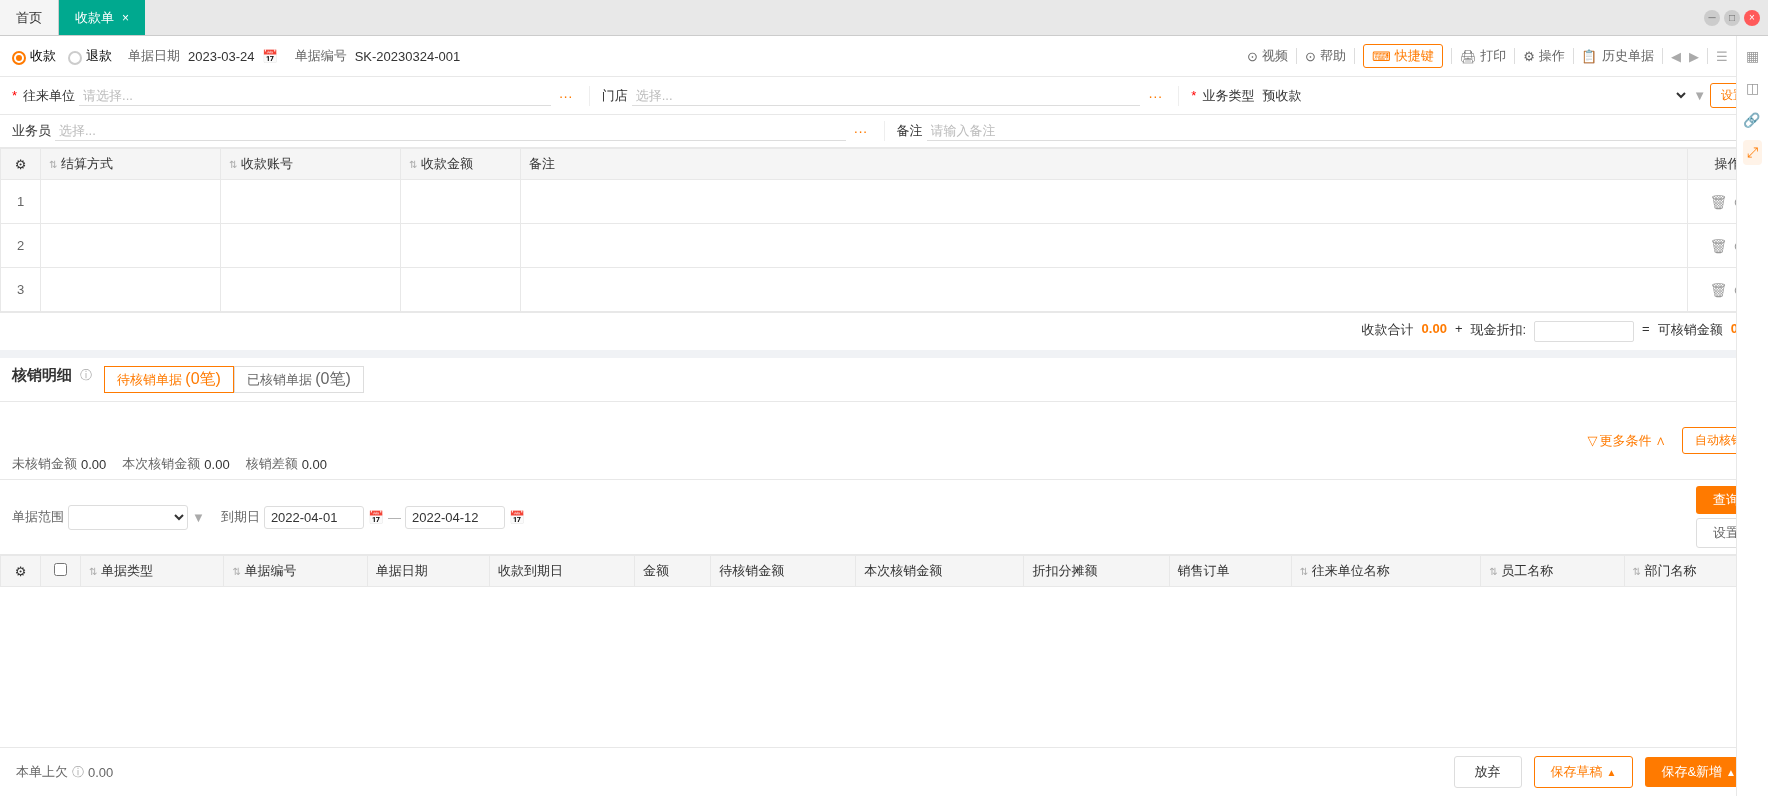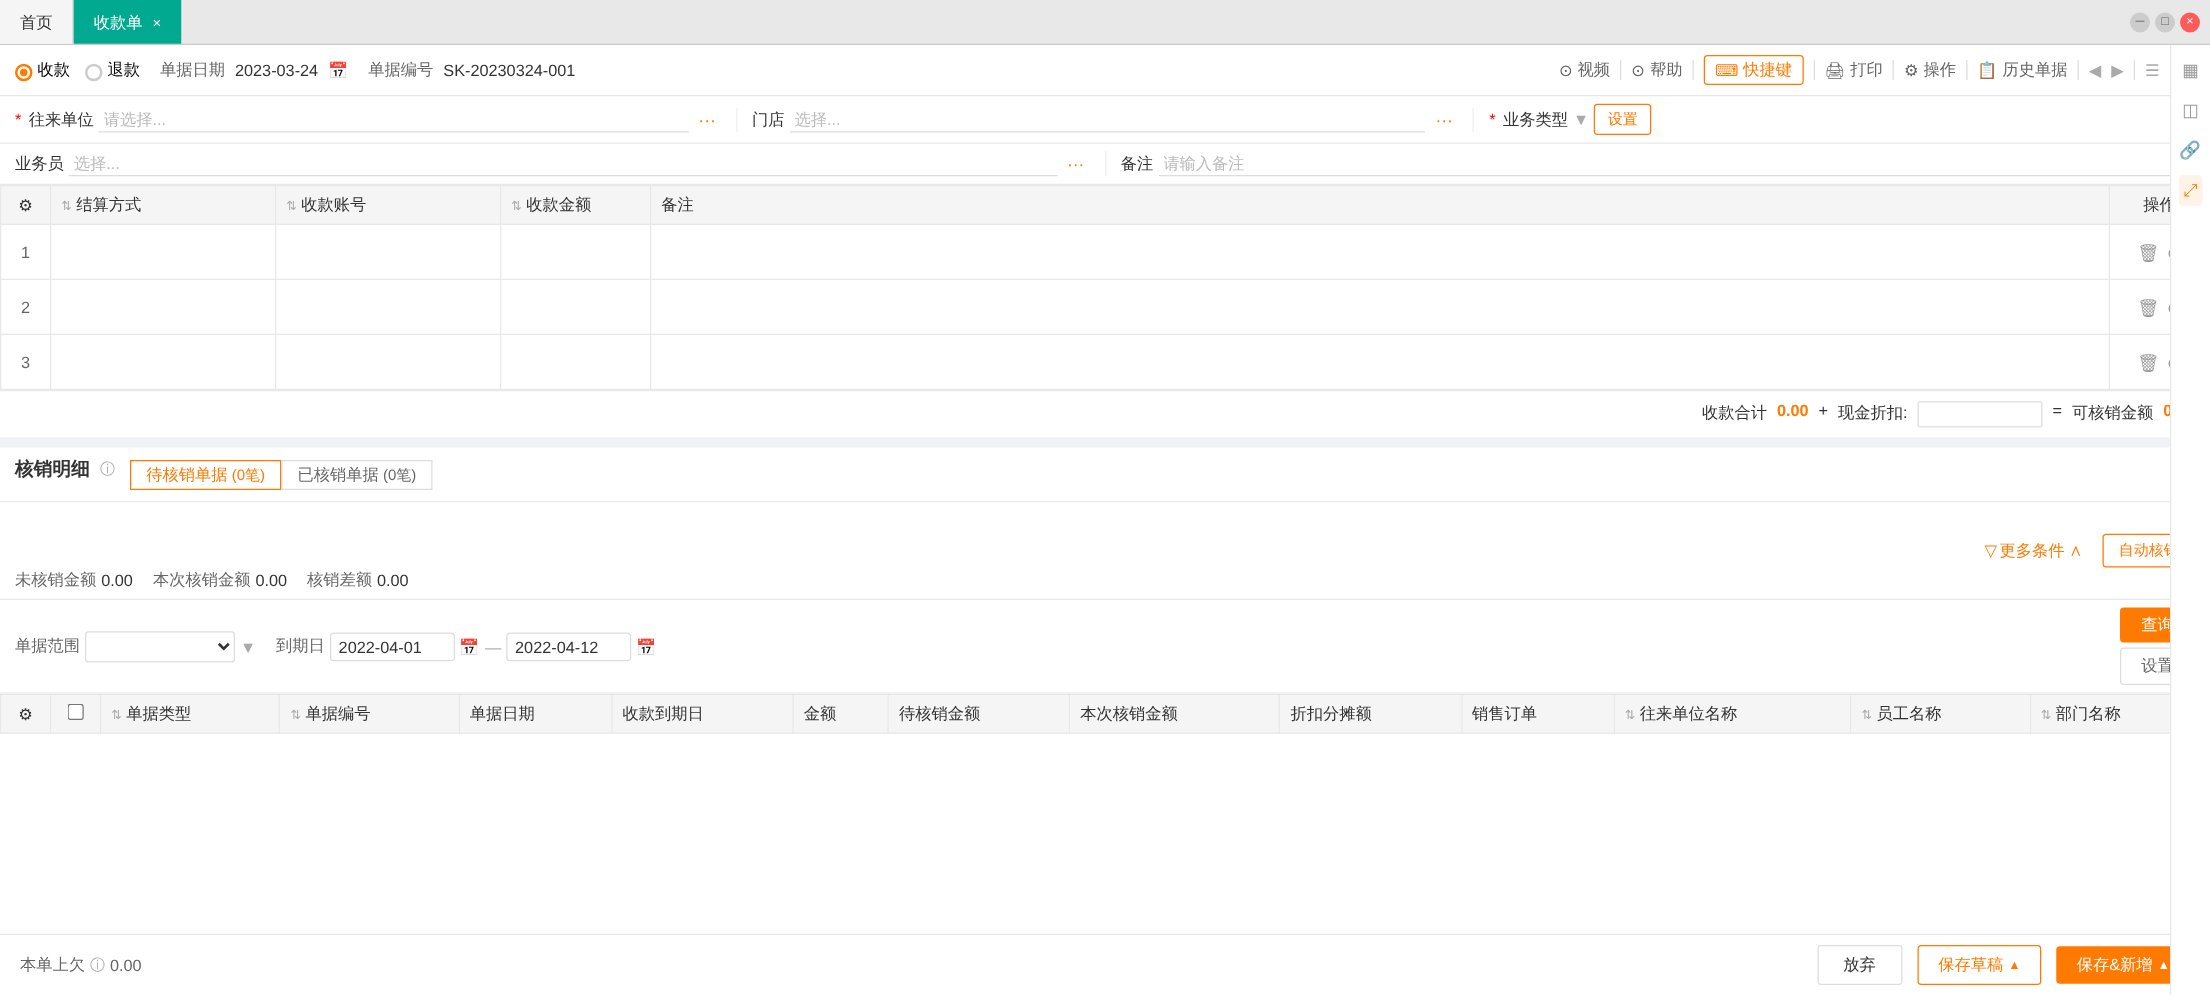--- a/index.html
+++ b/index.html
@@ -76,21 +76,21 @@
     .summary-value { color: #ff7a00; font-weight: bold; }
     .summary-input {
       border: 1px solid #ddd; padding: 2px 6px; width: 100px; outline: none; border-radius: 2px;
     }
     .verify-title { display: flex; align-items: center; gap: 8px; margin-bottom: 8px; }
     .verify-title-text { font-size: 15px; font-weight: bold; color: #333; }
     .info-icon { color: #aaa; cursor: pointer; font-size: 12px; }
     .verify-tabs { display: flex; gap: 0; }
     .verify-tab { padding: 2px 12px; border: 1px solid #ddd; cursor: pointer; font-size: 12px; color: #666; }
     .verify-tab.active { color: #ff7a00; border-color: #ff7a00; }
-    .verify-tab-count { font-size: 12px; }
+    .verify-tab-count { font-size: 16px; }
 
     
     .stats-row {
       display: flex; align-items: center; padding: 6px 12px; gap: 16px;
       border-bottom: 1px solid #e8e8e8; background: #fff;
     }
     .stat-item { display: flex; gap: 4px; align-items: center; color: #666; margin-top: 47px; }
     .stat-value { color: #333; }
     .stats-spacer { flex: 1; }
     .more-conditions { color: #ff7a00; cursor: pointer; font-size: 12px; display: flex; align-items: center; gap: 2px; }
@@ -278,20 +278,23 @@
         <span class="field-more">···</span>
       </div>
       <div class="col-2-3">
         <span class="field-label">门店</span>
         <input class="field-input" type="text" style="color: rgb(187, 187, 187);" placeholder="选择...">
         <span class="field-more">···</span>
       </div>
       <div class="col-3-3" style="flex:1;display:flex;align-items:center;gap:4px;">
         <span class="required">*</span>
         <span class="field-label">业务类型</span>
+        <select class="business-type-select">
+          <option>预收款</option>
+        </select>
         <span style="color:#aaa;">▼</span>
         <button class="btn-orange-outline">设置</button>
       </div>
     </div>
 
     <div class="field-row-3col">
       <div class="col-1-3">
         <span class="field-label">业务员</span>
         <input class="field-input" type="text" style="color: rgb(187, 187, 187);" placeholder="选择...">
         <span class="field-more">···</span>

